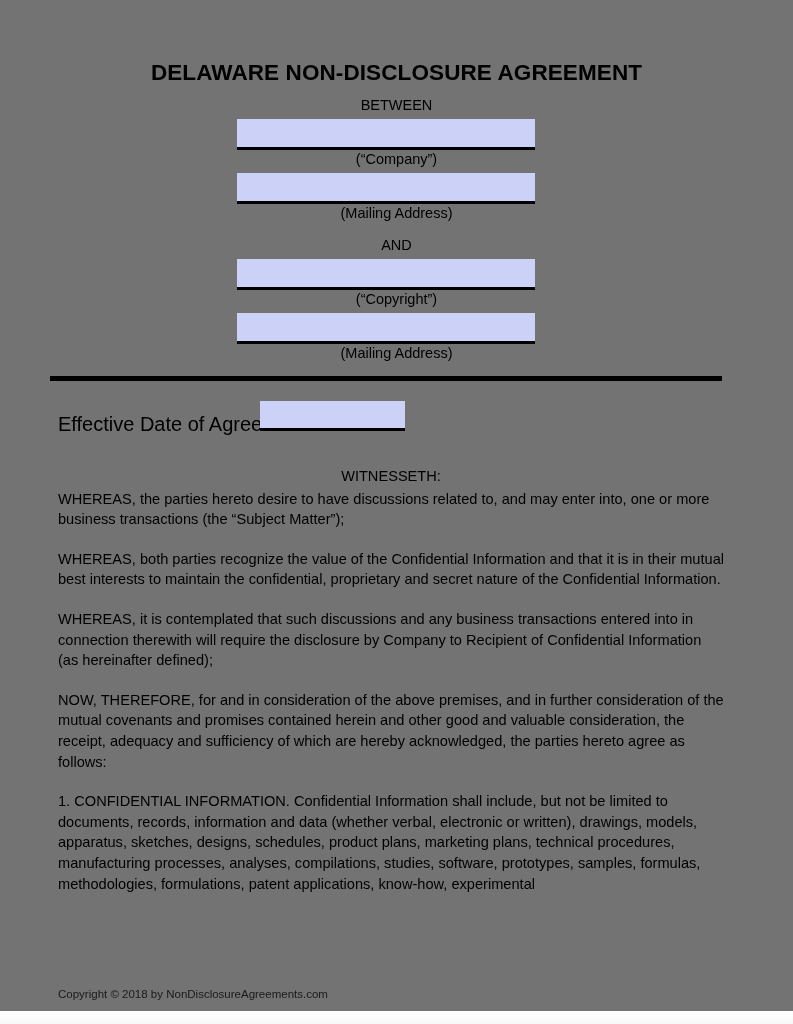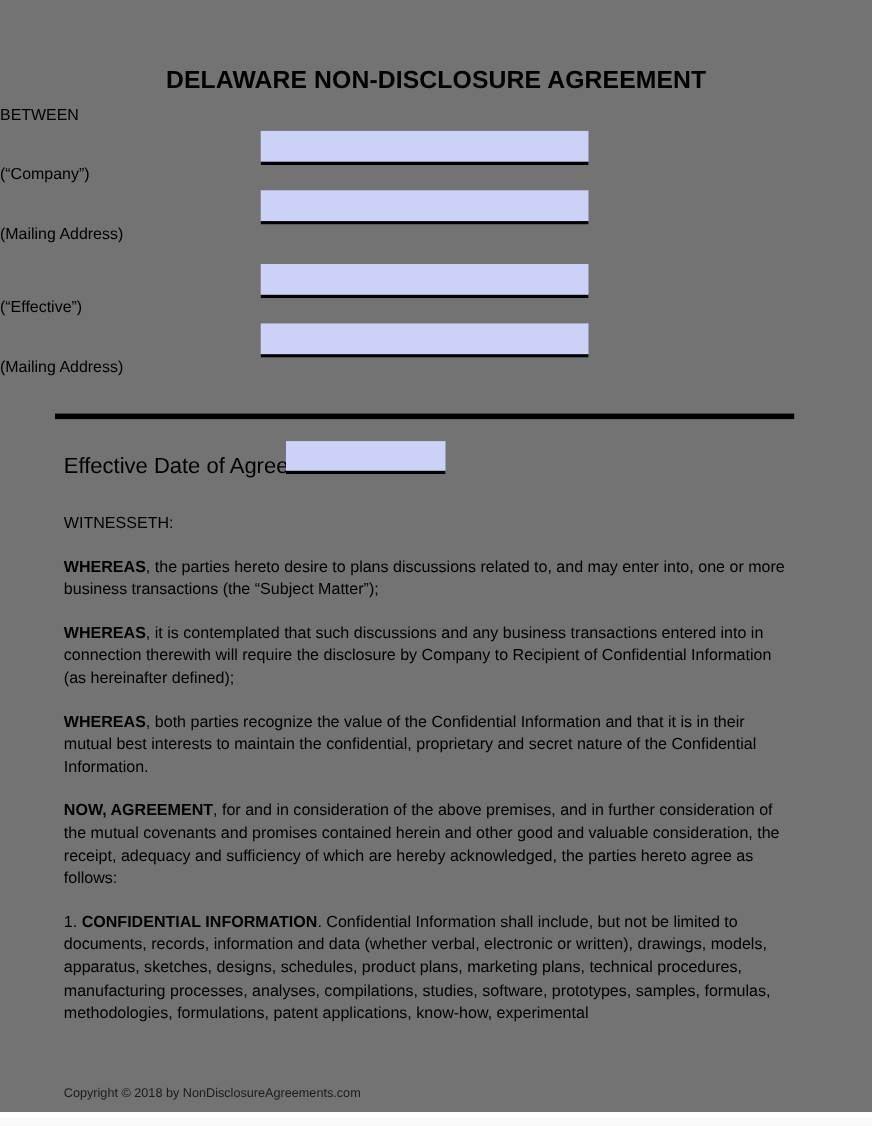--- a/index.html
+++ b/index.html
@@ -56,21 +56,21 @@
   }
 
   
   .parties {
     position: absolute;
     left: 0;
     top: 96px;
     width: 793px;
   }
   .center-label {
-    text-align: left;
+    text-align: center;
     font-size: 14.5px;
     line-height: 19px;
   }
   .field-row {
     width: 298px;
     margin: 0 auto;
     margin-left: 237px;
   }
   .field-box {
     height: 31px;
@@ -124,27 +124,27 @@
     left: 58px;
     top: 466px;
     width: 666px;
     font-size: 14.6px;
     line-height: 20.6px;
   }
   .body-text p {
     margin: 0 0 19px 0;
   }
   .body-text p.center {
-    text-align: left;
-    margin-bottom: 19px;
+    text-align: center;
+    margin-bottom: 2px;
   }
   .body-text p:last-child {
     margin-bottom: 0;
   }
-  .b { font-weight: bold; }
+  .b { font-weight: normal; }
 
   
   .footer {
     position: absolute;
     left: 58px;
     top: 987px;
     font-size: 11.5px;
     line-height: 15px;
     color: #1a1a1a;
   }
@@ -167,26 +167,27 @@
     <div class="center-label">(“Company”)</div>
     <div class="gap-sm"></div>
 
     <div class="field-row">
       <div class="field-box"></div>
     </div>
     <div class="center-label">(Mailing Address)</div>
 
     <div class="gap-md"></div>
 
-    <div class="gap-sm"></div>
-
-    <div class="field-row">
-      <div class="field-box"></div>
-    </div>
-    <div class="center-label">(“Effective”)</div>
+    <div class="center-label">AND</div>
+    <div class="gap-sm"></div>
+
+    <div class="field-row">
+      <div class="field-box"></div>
+    </div>
+    <div class="center-label">(“Copyright”)</div>
     <div class="gap-sm"></div>
 
     <div class="field-row">
       <div class="field-box"></div>
     </div>
     <div class="center-label">(Mailing Address)</div>
 
   </div>
 
   <div class="divider"></div>
@@ -194,27 +195,27 @@
   <div class="eff-date">
     <span class="eff-date-label">Effective Date of Agreement:</span>
     <span class="eff-date-box"></span>
   </div>
 
   <div class="body-text">
 
 
     <p class="center">WITNESSETH:</p>
 
-    <p><span class="b">WHEREAS</span><span>, the parties hereto desire to plans discussions related to, and may enter into, one or more business transactions (the “Subject Matter”);</span></p>
+    <p><span class="b">WHEREAS</span><span>, the parties hereto desire to have discussions related to, and may enter into, one or more business transactions (the “Subject Matter”);</span></p>
+
+    <p><span class="b">WHEREAS</span><span>, both parties recognize the value of the Confidential Information and that it is in their mutual best interests to maintain the confidential, proprietary and secret nature of the Confidential Information.</span></p>
 
     <p><span class="b">WHEREAS</span><span>, it is contemplated that such discussions and any business transactions entered into in connection therewith will require the disclosure by Company to Recipient of Confidential Information (as hereinafter defined);</span></p>
 
-    <p><span class="b">WHEREAS</span><span>, both parties recognize the value of the Confidential Information and that it is in their mutual best interests to maintain the confidential, proprietary and secret nature of the Confidential Information.</span></p>
-
-    <p><span class="b">NOW, AGREEMENT</span><span>, for and in consideration of the above premises, and in further consideration of the mutual covenants and promises contained herein and other good and valuable consideration, the receipt, adequacy and sufficiency of which are hereby acknowledged, the parties hereto agree as follows:</span></p>
+    <p><span class="b">NOW, THEREFORE</span><span>, for and in consideration of the above premises, and in further consideration of the mutual covenants and promises contained herein and other good and valuable consideration, the receipt, adequacy and sufficiency of which are hereby acknowledged, the parties hereto agree as follows:</span></p>
 
     <p><span>1.</span> <span class="b">CONFIDENTIAL INFORMATION</span><span>. Confidential Information shall include, but not be limited to documents, records, information and data (whether verbal, electronic or written), drawings, models, apparatus, sketches, designs, schedules, product plans, marketing plans, technical procedures, manufacturing processes, analyses, compilations, studies, software, prototypes, samples, formulas, methodologies, formulations, patent applications, know-how, experimental</span></p>
 
   </div>
 
   <div class="footer">Copyright © 2018 by NonDisclosureAgreements.com</div>
 
   <div class="page-bottom-rule"></div>
   <div class="page-bottom-edge"></div>
 

